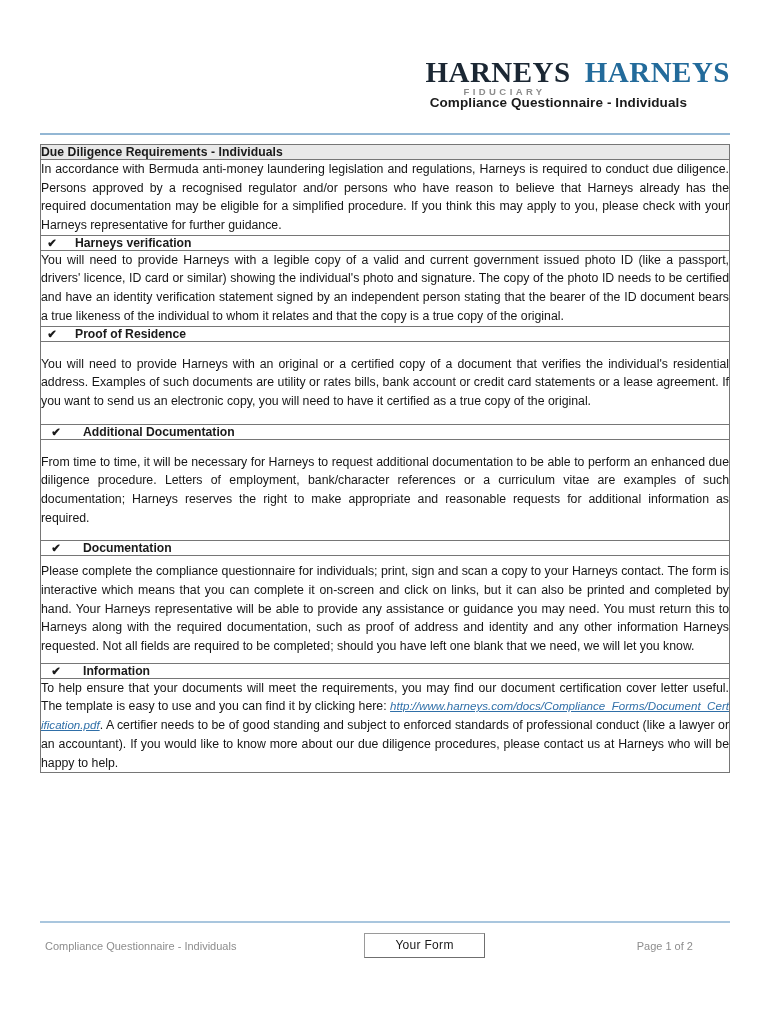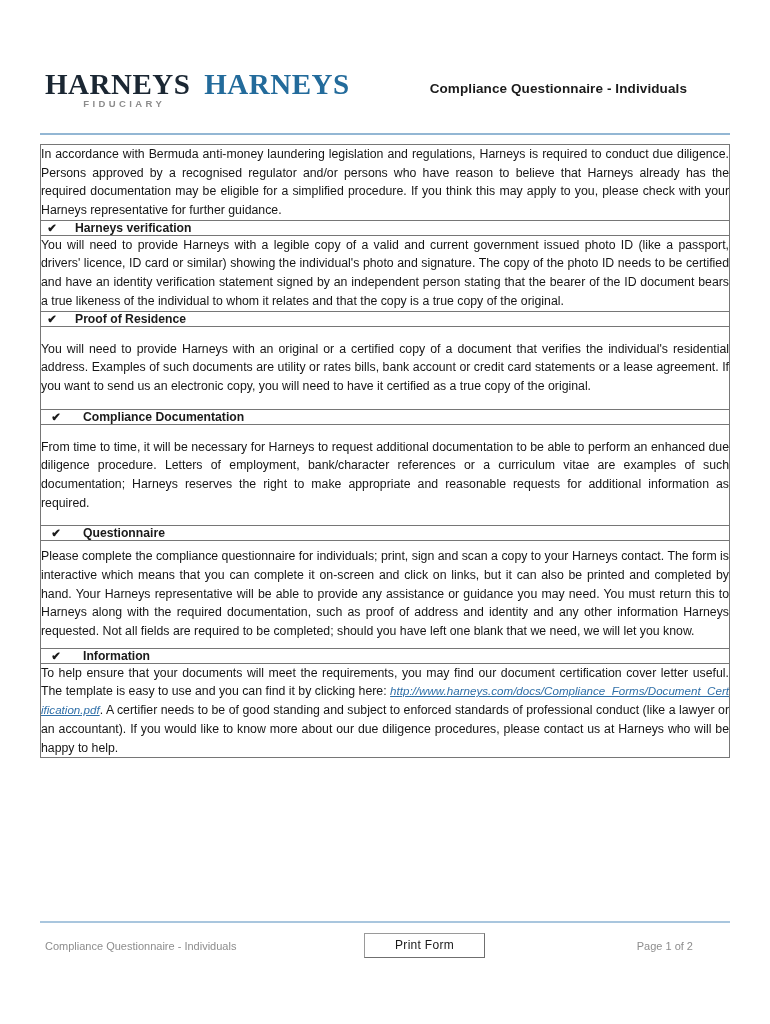--- a/index.html
+++ b/index.html
@@ -20,24 +20,25 @@
     position: relative;
     width: 770px;
     height: 1024px;
     box-sizing: border-box;
     padding: 0 40px;
   }
 
   
   .doc-header {
     display: flex;
-    align-items: center;
+    align-items: flex-end;
     justify-content: space-between;
     padding-top: 58px;
     height: 52px;
+    flex-direction: column;
   }
   .logo-block {
     display: flex;
     align-items: baseline;
     gap: 14px;
     padding-left: 5px;
   }
   .logo-primary {
     font-family: "Liberation Serif", serif;
     font-weight: bold;
@@ -208,20 +209,23 @@
       </span>
       <span class="logo-secondary">HARNEYS</span>
     </div>
     <div class="doc-title">Compliance Questionnaire - Individuals</div>
   </div>
 
   <div class="header-rule"></div>
 
   <table class="dd-table">
     <tbody>
+      <tr>
+        <td class="band-title">Due Diligence Requirements - Individuals</td>
+      </tr>
 
       <tr>
         <td class="body-cell">
           <p>In accordance with Bermuda anti-money laundering legislation and regulations, Harneys is required to conduct due diligence. Persons approved by a recognised regulator and/or persons who have reason to believe that Harneys already has the required documentation may be eligible for a simplified procedure. If you think this may apply to you, please check with your Harneys representative for further guidance.</p>
         </td>
       </tr>
 
       <tr>
         <td class="section-head">
           <div class="row">
@@ -247,35 +251,35 @@
       <tr>
         <td class="body-cell pad-lg">
           <p>You will need to provide Harneys with an original or a certified copy of a document that verifies the individual's residential address. Examples of such documents are utility or rates bills, bank account or credit card statements or a lease agreement. If you want to send us an electronic copy, you will need to have it certified as a true copy of the original.</p>
         </td>
       </tr>
 
       <tr>
         <td class="section-head">
           <div class="row">
             <span class="check indent-1">✔</span>
-            <span class="section-label">Compliance Documentation</span>
+            <span class="section-label">Additional Documentation</span>
           </div>
         </td>
       </tr>
       <tr>
         <td class="body-cell pad-lg">
           <p>From time to time, it will be necessary for Harneys to request additional documentation to be able to perform an enhanced due diligence procedure. Letters of employment, bank/character references or a curriculum vitae are examples of such documentation; Harneys reserves the right to make appropriate and reasonable requests for additional information as required.</p>
         </td>
       </tr>
 
       <tr>
         <td class="section-head">
           <div class="row">
             <span class="check indent-1">✔</span>
-            <span class="section-label">Questionnaire</span>
+            <span class="section-label">Documentation</span>
           </div>
         </td>
       </tr>
       <tr>
         <td class="body-cell tight">
           <p>Please complete the compliance questionnaire for individuals; print, sign and scan a copy to your Harneys contact. The form is interactive which means that you can complete it on-screen and click on links, but it can also be printed and completed by hand. Your Harneys representative will be able to provide any assistance or guidance you may need. You must return this to Harneys along with the required documentation, such as proof of address and identity and any other information Harneys requested. Not all fields are required to be completed; should you have left one blank that we need, we will let you know.</p>
         </td>
       </tr>
 
       <tr>
@@ -291,17 +295,17 @@
           <p><span>To help ensure that your documents will meet the requirements, you may find our document certification cover letter useful. The template is easy to use and you can find it by clicking here: </span><a class="doc-link" href="#">http://www.harneys.com/docs/Compliance_Forms/Document_Certification.pdf</a><span>. A certifier needs to be of good standing and subject to enforced standards of professional conduct (like a lawyer or an accountant). If you would like to know more about our due diligence procedures, please contact us at Harneys who will be happy to help.</span></p>
         </td>
       </tr>
     </tbody>
   </table>
 
   <div class="footer-rule"></div>
 
   <div class="doc-footer">
     <span class="footer-left">Compliance Questionnaire - Individuals</span>
-    <button class="print-form-btn">Print Form</button>
+    <button class="print-form-btn">Your Form</button>
     <span class="footer-right">Page 1 of 2</span>
   </div>
 
 </div>
 
 </body></html>

